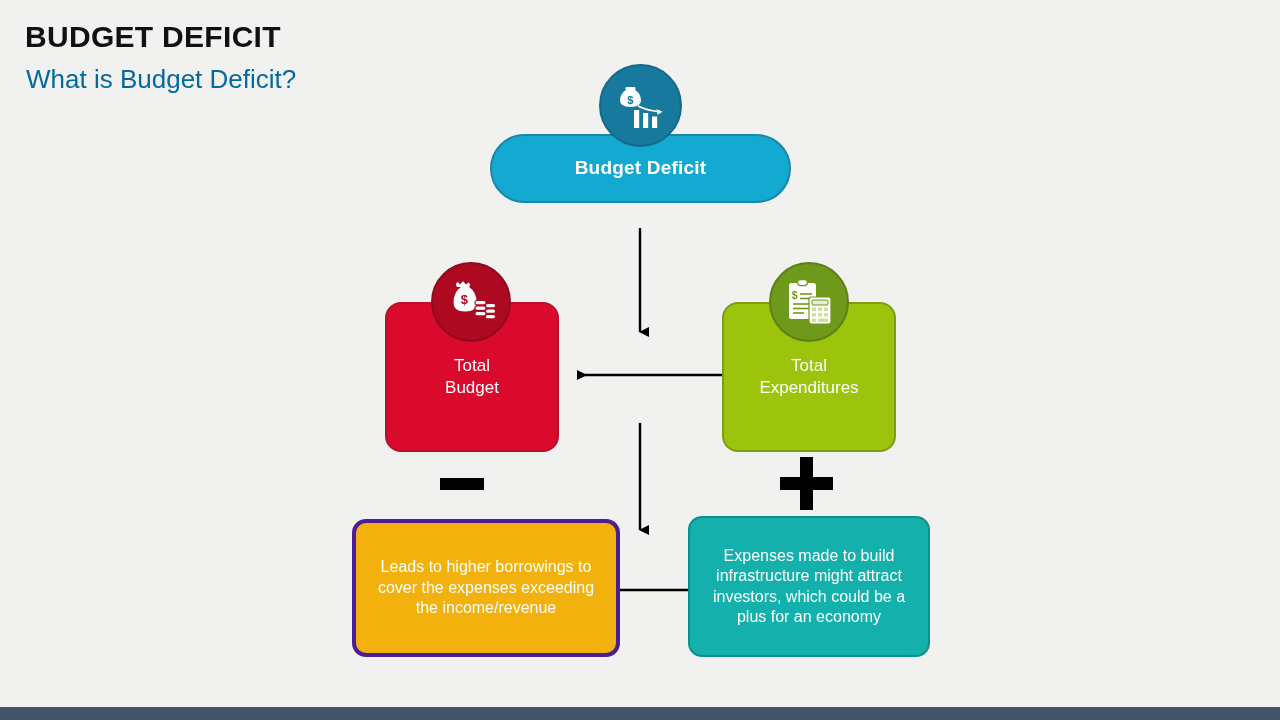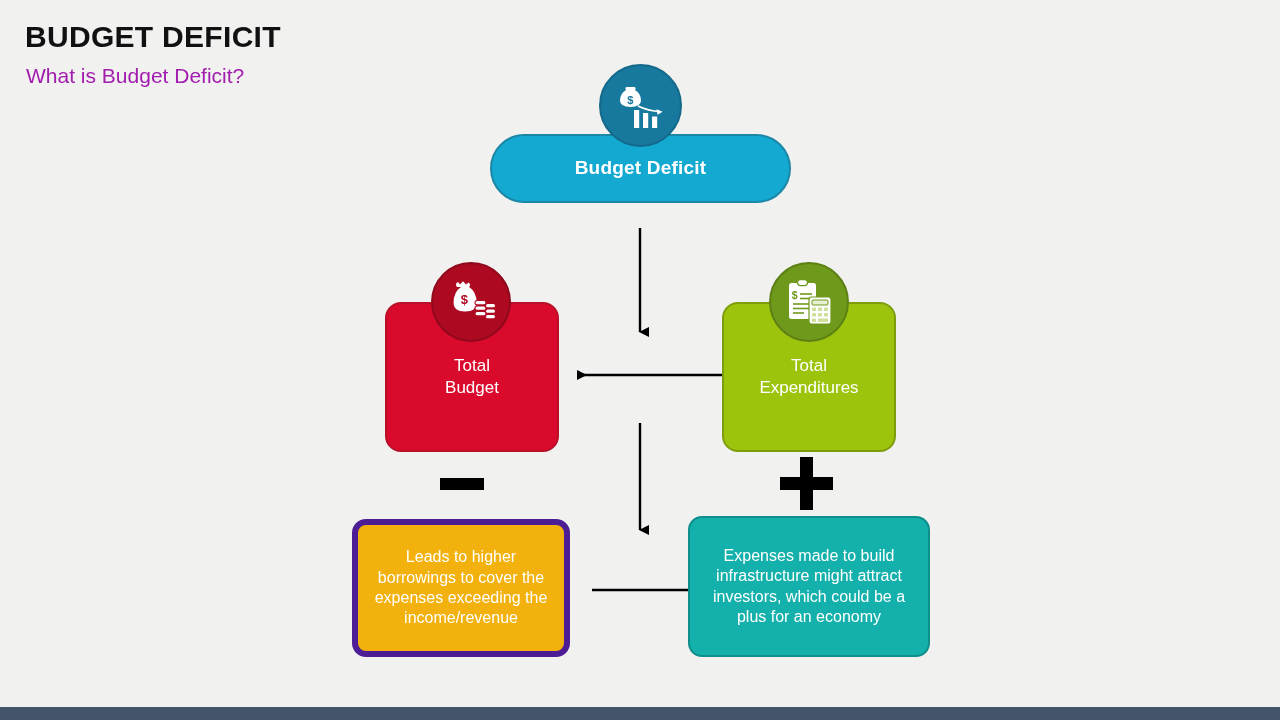--- a/index.html
+++ b/index.html
@@ -23,23 +23,23 @@
     top: 20px;
     font-size: 30px;
     font-weight: bold;
     letter-spacing: 0.3px;
     color: #111111;
   }
   .slide-subtitle {
     position: absolute;
     left: 26px;
     top: 64px;
-    font-size: 21px;
+    font-size: 26px;
     font-weight: normal;
-    color: #a21caf;
+    color: #0369a1;
   }
 
   
   .diagram {
     position: absolute;
     left: 0;
     top: 0;
     width: 1280px;
     height: 700px;
   }
@@ -107,24 +107,24 @@
     background: #9dc40c;
     border: 2px solid #7e9d0c;
     border-radius: 16px;
   }
   .node-expenditures .node-label { font-size: 17px; }
 
   
   .node-borrowings {
     left: 352px;
     top: 519px;
-    width: 218px;
+    width: 268px;
     height: 138px;
     background: #f2b10c;
-    border: 6px solid #4c1d95;
+    border: 4px solid #4c1d95;
     border-radius: 14px;
   }
   .node-borrowings .node-label { font-size: 16px; }
 
   
   .node-infrastructure {
     left: 688px;
     top: 516px;
     width: 242px;
     height: 141px;

